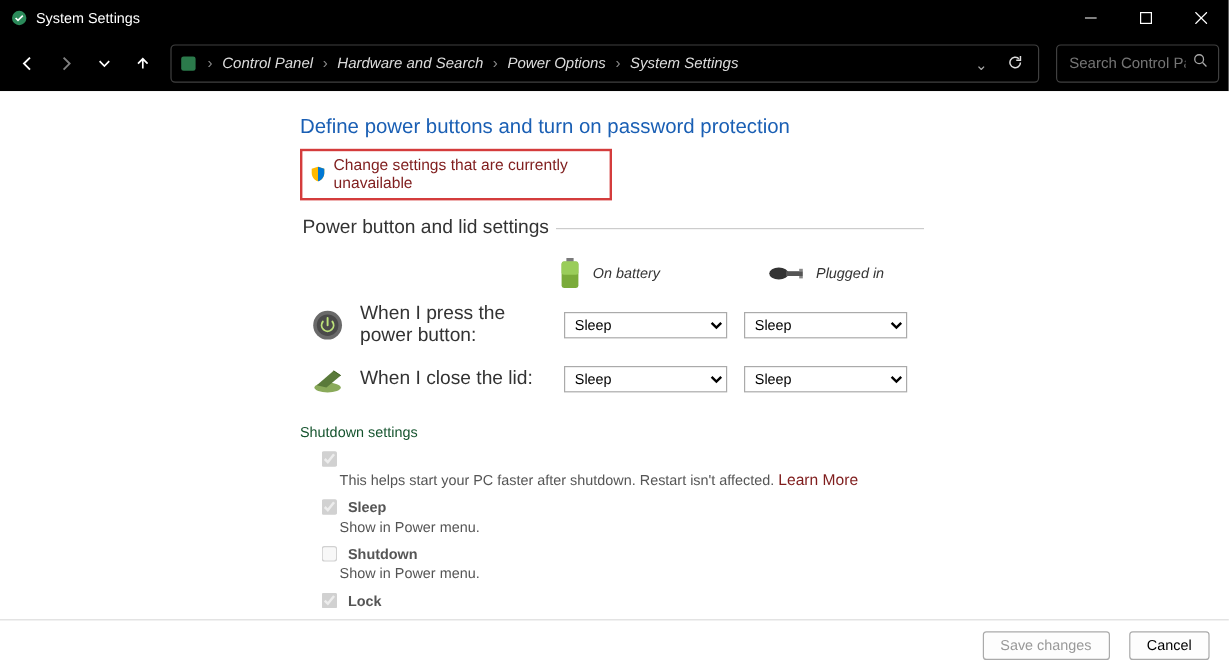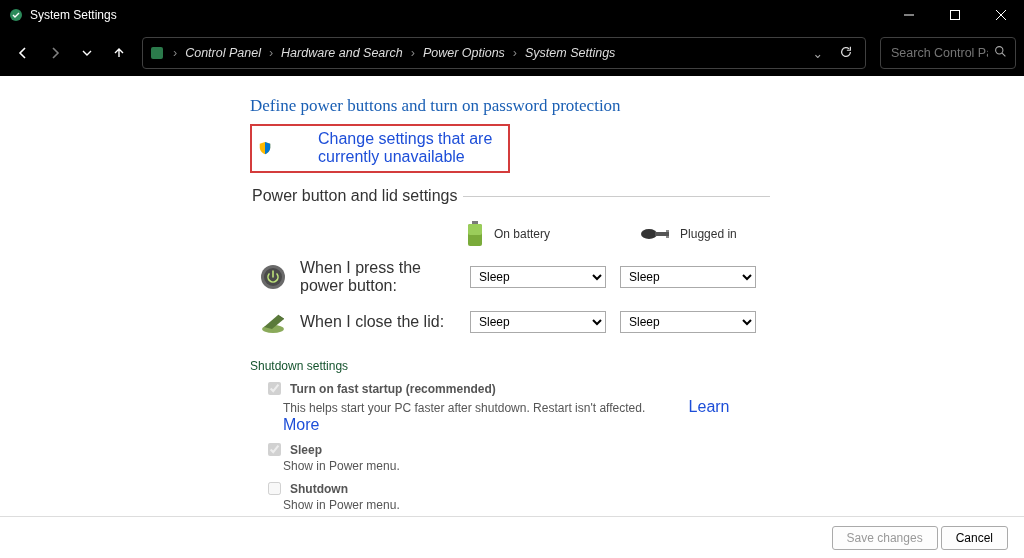--- a/index.html
+++ b/index.html
@@ -21,49 +21,49 @@
   .addrbar .crumb { padding:2px 4px;font-style:italic; }
   .addrbar .spacer { flex:1; }
   .addr-icon { width:16px; height:16px; margin-right:4px; }
   .searchbox { width:136px; height:32px; background:#000; border:1px solid #404040; border-radius:4px; display:flex; align-items:center; padding:0 8px; margin-left:6px; }
   .searchbox input { flex:1; background:transparent; border:none; outline:none; color:#ccc; font-size:12.5px; min-width:0; }
   .searchbox .sicon { color:#aaa; margin-left:4px; }
 
   
   .content { position:absolute; top:76px; left:0; right:0; bottom:42px; overflow:auto; background:#fff; }
   .inner { width:520px; margin-left:250px; padding-top:20px; color:#333; font-size:12px; }
-  h1.page { color:#1a5fb4; font-weight:400; font-size:17px; margin:0 0 8px 0;font-family:Liberation Serif, serif; }
+  h1.page { color:#1a5fb4; font-weight:400; font-size:17px; margin:0 0 8px 0; }
   .desc { line-height:1.35; margin-bottom:2px; }
 
   .highlight-box { border:2px solid #d43c3c; padding:4px 6px 5px 6px; display:flex; align-items:center; gap:6px; margin-bottom:14px; width:260px; }
   .shield { width:14px; height:14px; }
-  .link { color:#1d4ed8; text-decoration:none; font-size:16px;margin-left:40px; }
+  .link { color:#7f1d1d; text-decoration:none; font-size:13px; }
 
   fieldset.group { border:none; border-top:1px solid #ccc; margin:0 0 10px 0; padding:8px 0 0 0; }
   fieldset.group > legend { font-size:16px; color:#333; padding-right:6px; }
 
   .power-head { display:flex; margin-left:216px; gap:90px; padding:8px 0 12px 0; align-items:center; }
-  .ph-item { display:flex; align-items:center; gap:10px; font-size:12px; }
+  .ph-item { display:flex; align-items:center; gap:10px; font-size:12px;font-style:italic; }
   .battery-icon { width:18px; height:26px; }
   .plug-icon { width:30px; height:14px; }
 
   .power-row { display:flex; align-items:center; gap:14px; margin-bottom:14px; }
   .power-row .icon { width:26px; height:26px; margin-left:10px; }
   .power-row .label { width:156px; font-size:16px; }
   select.sel { width:136px; height:22px; border:1px solid #aaa; font-size:12px; background:#fff; padding-left:4px; }
 
   .shutdown-sec { color:#14532d; font-size:12px; margin-bottom:6px; }
   .sd-item { margin-left:14px; margin-bottom:6px; color:#555; }
   .sd-item .row1 { display:flex; align-items:center; gap:6px; }
   .sd-item input[type=checkbox] { width:13px; height:13px; accent-color:#888; }
   .sd-item .t { font-weight:600; font-size:12px; }
   .sd-item .sub { margin-left:19px; font-size:12px; color:#555; }
 
   
-  .footer { position:absolute; bottom:0; left:0; right:0; height:42px; border-top:1px solid #ddd; display:flex; align-items:center; justify-content:flex-end; gap:3px; padding-right:16px; background:#fff; }
+  .footer { position:absolute; bottom:0; left:0; right:0; height:42px; border-top:1px solid #ddd; display:flex; align-items:center; justify-content:flex-end; gap:16px; padding-right:16px; background:#fff; }
   .btn { height:24px; padding:0 14px; border:1px solid #aaa; background:#fdfdfd; font-size:12px; border-radius:3px; cursor:pointer; }
   .btn.disabled { color:#999; cursor:default; }
 </style>
 </head>
 <body>
 
 <div class="titlebar">
   <span class="app-icon">
     <svg viewBox="0 0 16 16" width="16" height="16">
         <circle cx="8" cy="8" r="6" fill="#2b8a5a"></circle>
@@ -207,21 +207,20 @@
         <select class="sel"><option>Sleep</option></select>
         <select class="sel"><option>Sleep</option></select>
       </div>
     </fieldset>
 
     <div class="shutdown-sec">Shutdown settings</div>
 
     <div class="sd-item">
       <div class="row1">
         <input type="checkbox" checked="" disabled="" style="">
-        <span class="t">Turn on fast startup (recommended)</span>
       </div>
       <div class="sub"><span>This helps start your PC faster after shutdown. Restart isn't affected.</span> <a href="#" class="link">Learn More</a></div>
     </div>
 
     <div class="sd-item">
       <div class="row1">
         <input type="checkbox" checked="" disabled="" style="">
         <span class="t">Sleep</span>
       </div>
       <div class="sub">Show in Power menu.</div>

